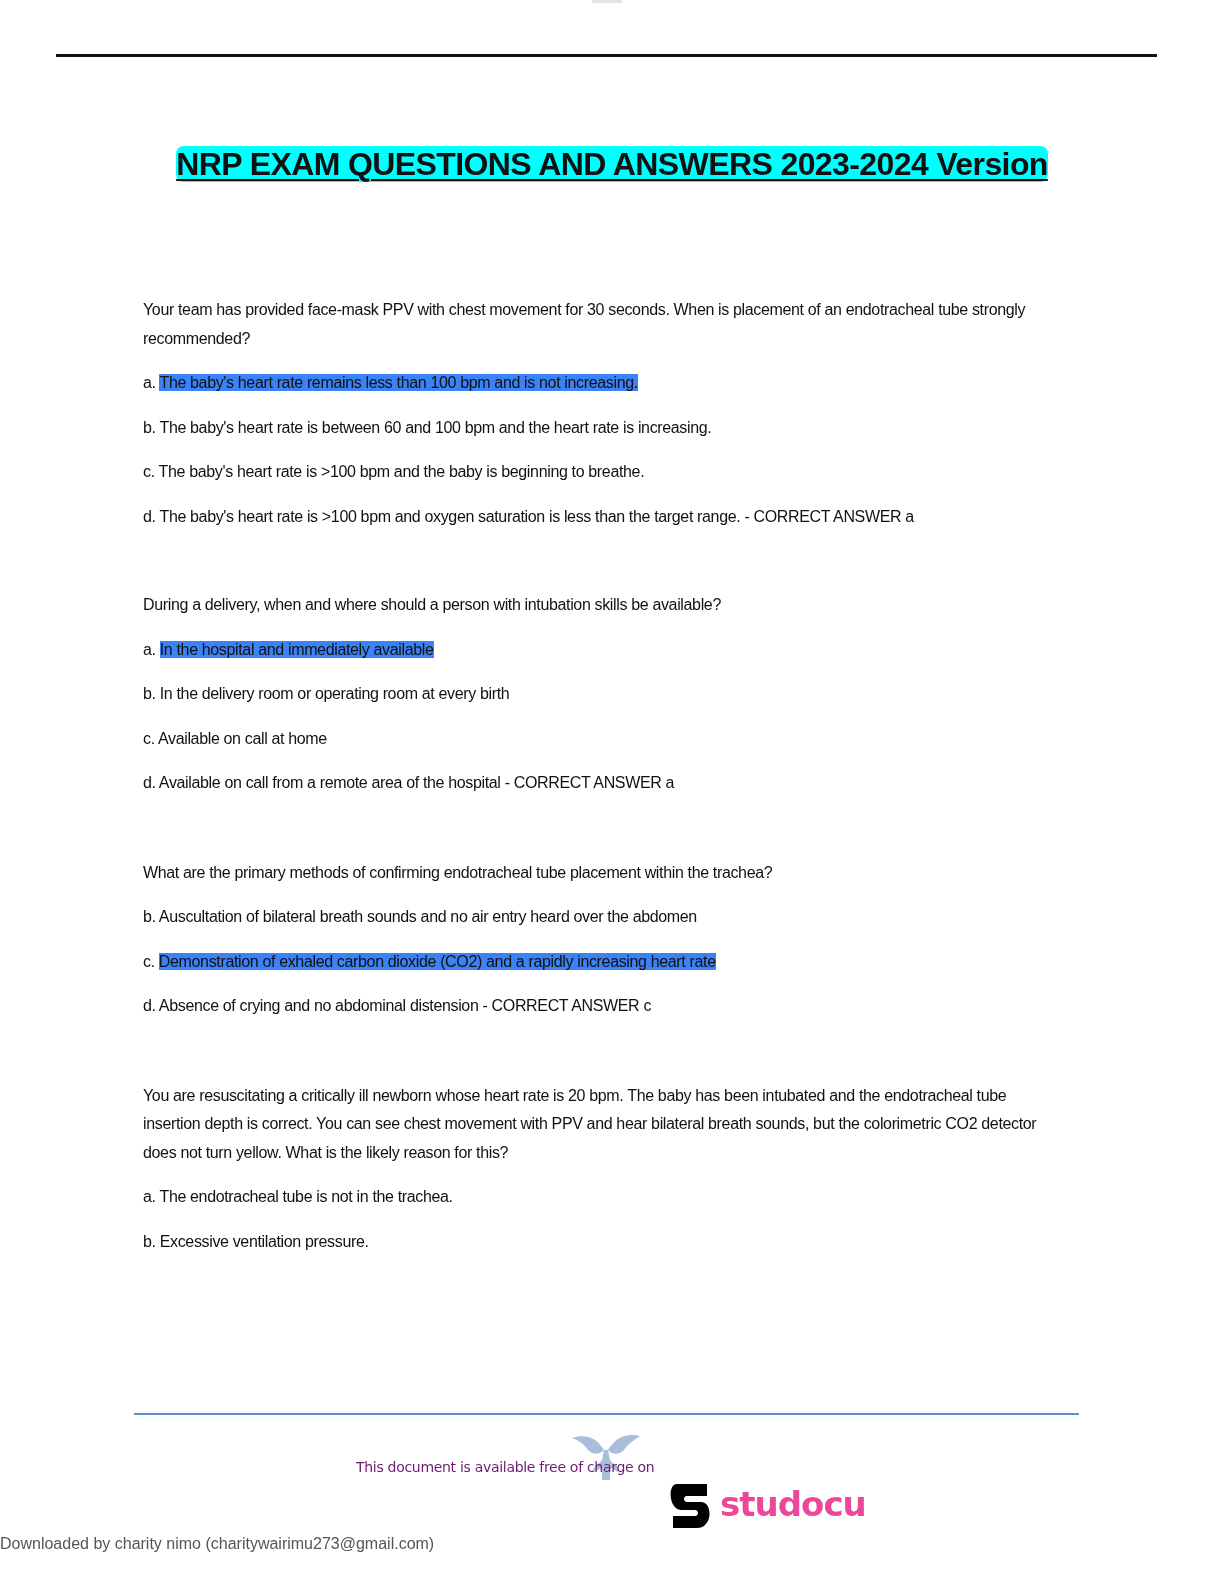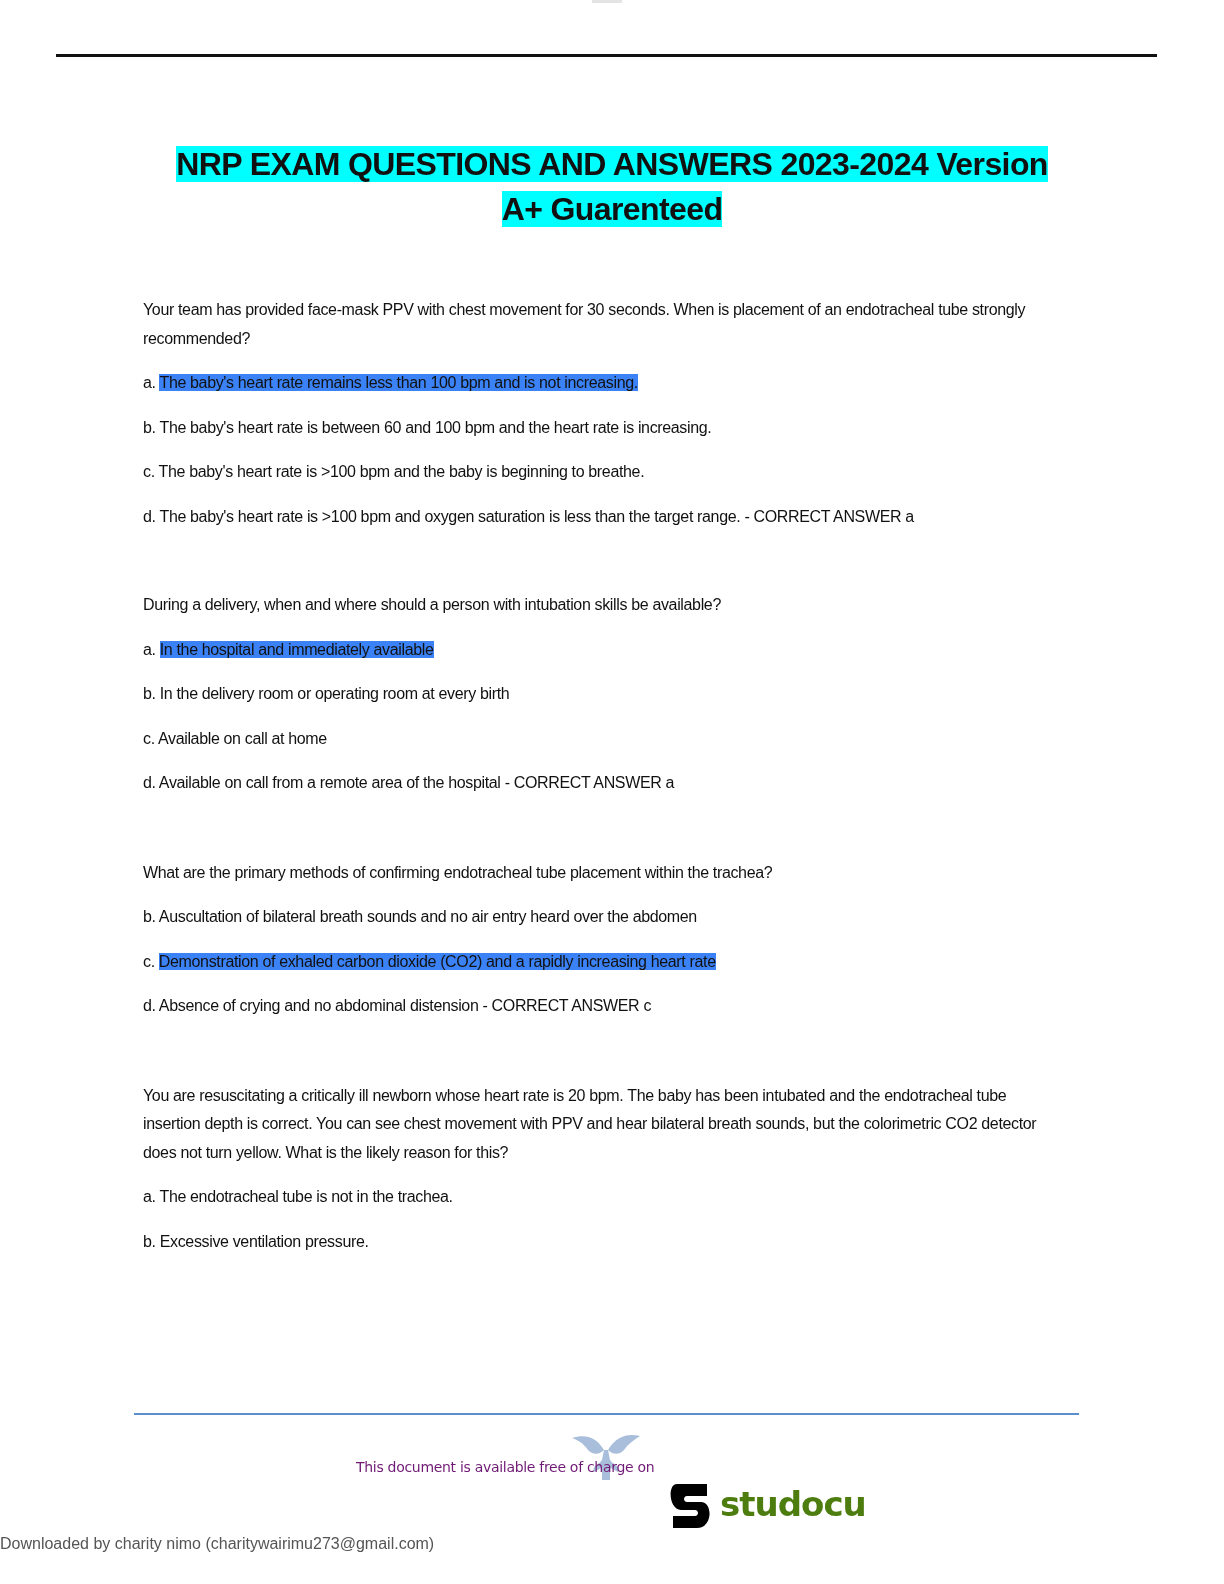--- a/index.html
+++ b/index.html
@@ -14,21 +14,21 @@
       position: absolute; left: 592px; top: 0px; width: 30px; height: 3px;
       background: #e4e4e4;
     }
     .title-block {
       position: absolute; left: 0; top: 142px; width: 1224px;
       text-align: center;
       font-family: "Liberation Sans", sans-serif;
       font-weight: bold; font-size: 32px; line-height: 45px;
       letter-spacing: -0.6px;
     }
-    .title-line { display: inline; background: #00ffff; text-decoration-thickness: 2px; text-underline-offset: 4px; }
+    .title-line { display: inline; background: #00ffff; text-decoration: underline; text-decoration-thickness: 2px; text-underline-offset: 4px; border-radius: 8px; }
     .content {
       position: absolute; left: 143px; top: 296px; width: 920px;
       font-family: "Liberation Sans", sans-serif;
       font-size: 16px; line-height: 28.5px;
       letter-spacing: -0.35px; color: #111;
     }
     .q-block { margin: 0; }
     .q-text { margin: 0 0 16px 0; }
     .opt { margin: 0 0 16px 0; }
     .opt.last { margin-bottom: 0; }
@@ -47,36 +47,35 @@
       position: absolute; left: 356px; top: 1459px;
       font-family: "DejaVu Sans", sans-serif; font-size: 14px; color: #701a75;
       letter-spacing: -0.3px;
     }
     .studocu-mark {
       position: absolute; left: 667px; top: 1482px; width: 48px; height: 48px;
     }
     .studocu-word {
       position: absolute; left: 720px; top: 1484px;
       font-family: "DejaVu Sans", sans-serif; font-weight: bold; font-size: 34px;
-      letter-spacing: -1px; color: #4d7c0f; line-height: 40px;
+      letter-spacing: -1px; color: #ec4899; line-height: 40px;
     }
     .downloaded-by {
       position: absolute; left: 0; top: 1535px; width: 1212px; 
       font-family: "Liberation Sans", sans-serif; font-size: 16px; color: #555;
     }
   </style>
 </head>
 <body>
 
 <div class="header-stamp"></div>
 <div class="top-rule"></div>
 
 <div class="title-block">
   <span class="title-line">NRP EXAM QUESTIONS AND ANSWERS 2023-2024 Version</span><br>
-  <span class="title-line">A+ Guarenteed</span>
 </div>
 
 <div class="content">
 
   <div class="q-block">
     <p class="q-text">Your team has provided face-mask PPV with chest movement for 30 seconds. When is placement of an endotracheal tube strongly recommended?</p>
     <p class="opt"><span>a. </span><span class="hl">The baby's heart rate remains less than 100 bpm and is not increasing.</span></p>
     <p class="opt"><span>b. </span><span>The baby's heart rate is between 60 and 100 bpm and the heart rate is increasing.</span></p>
     <p class="opt"><span>c. </span><span>The baby's heart rate is &gt;100 bpm and the baby is beginning to breathe.</span></p>
     <p class="opt last"><span>d. </span><span>The baby's heart rate is &gt;100 bpm and oxygen saturation is less than the target range. - CORRECT ANSWER a</span></p>

